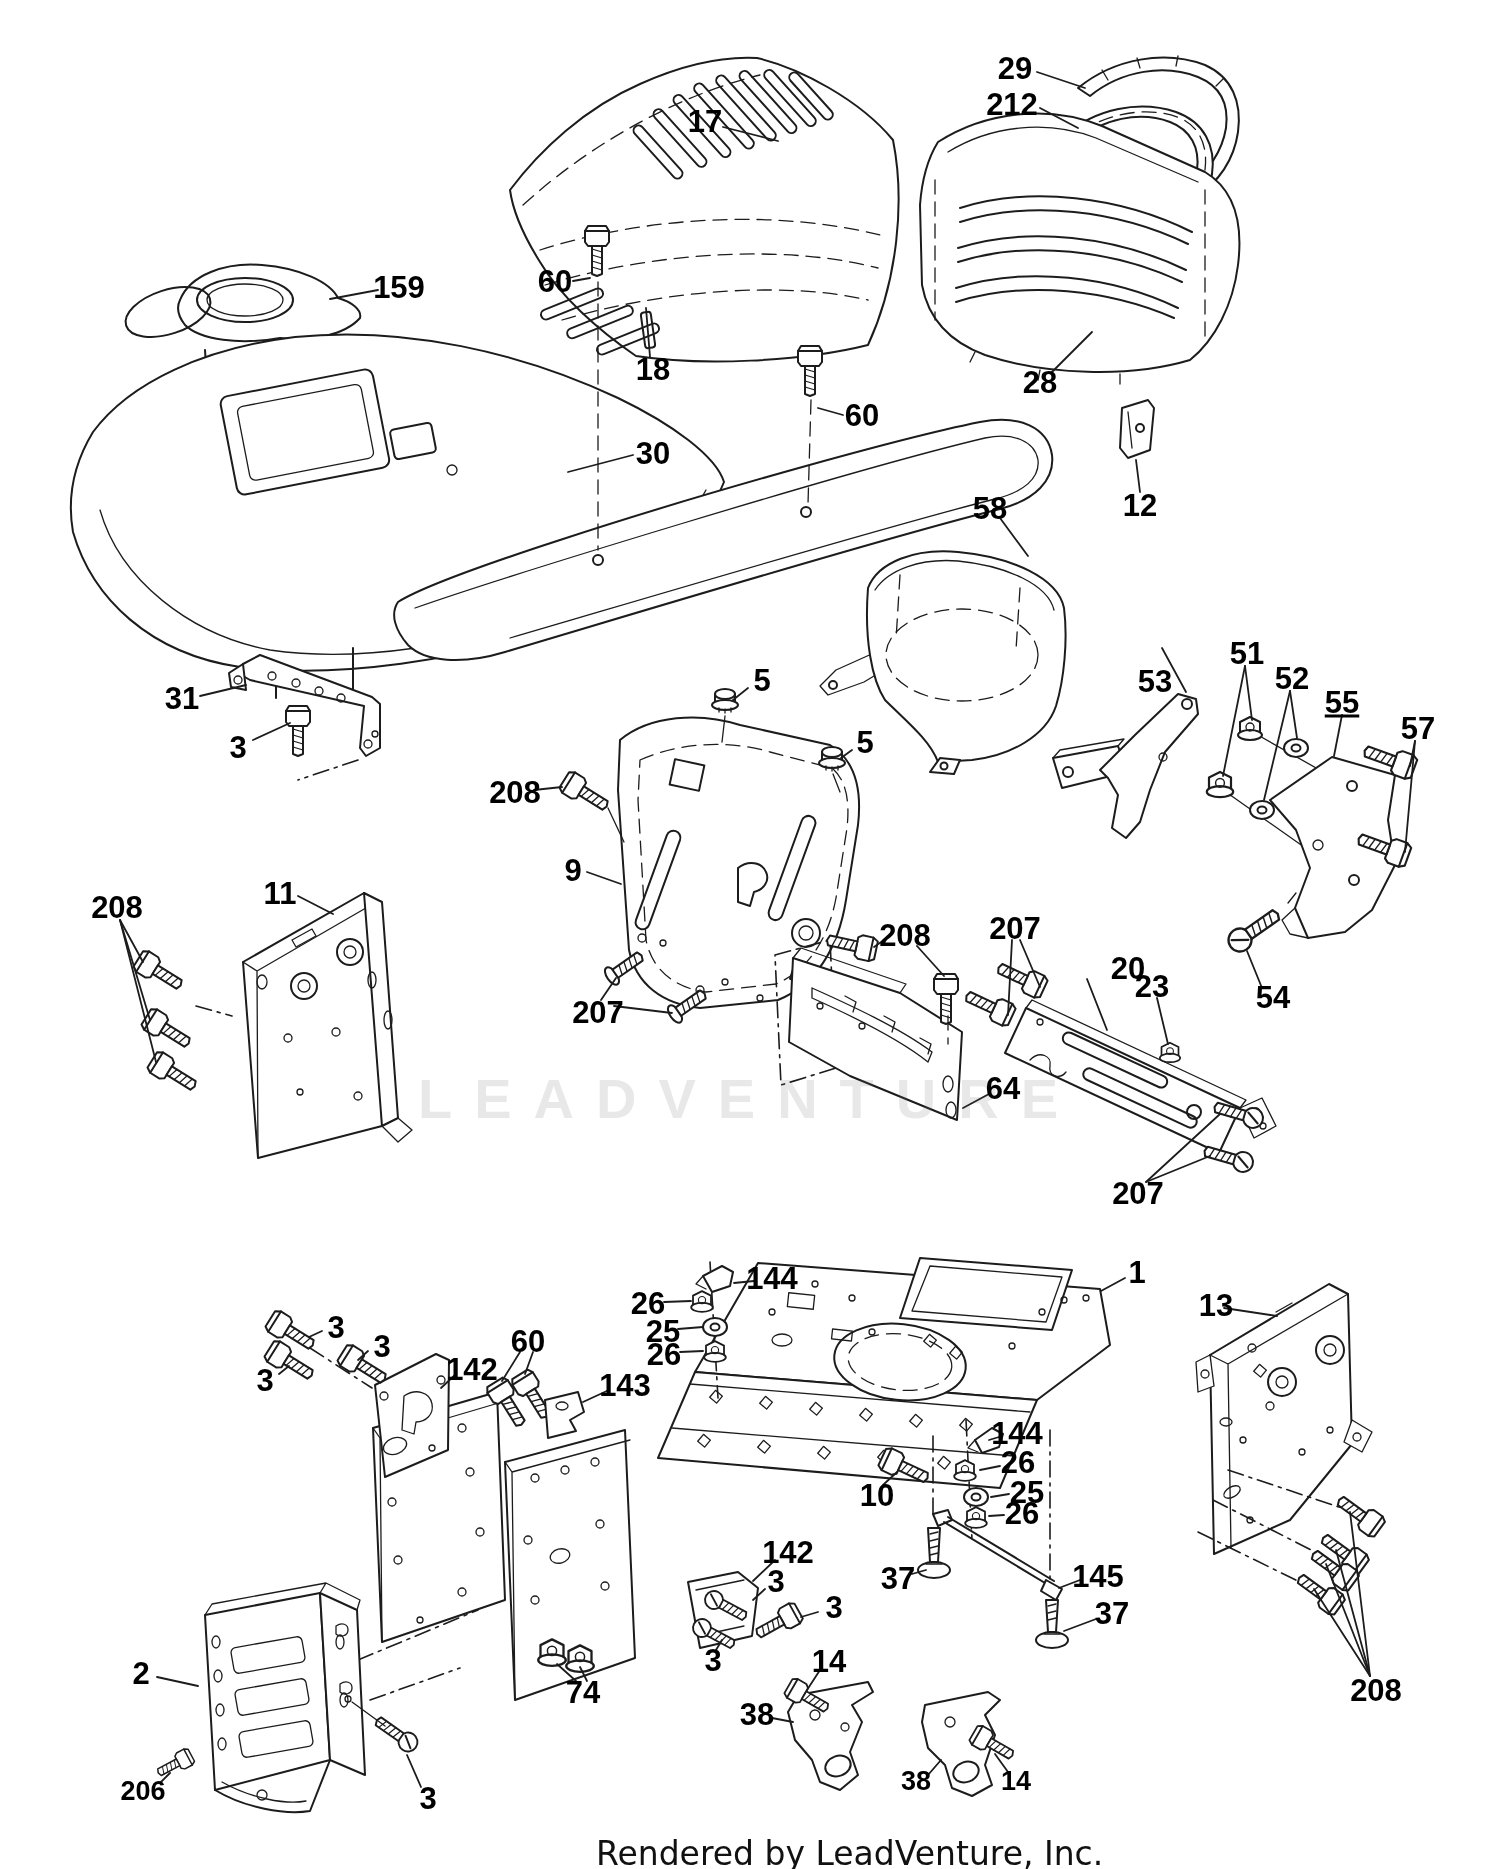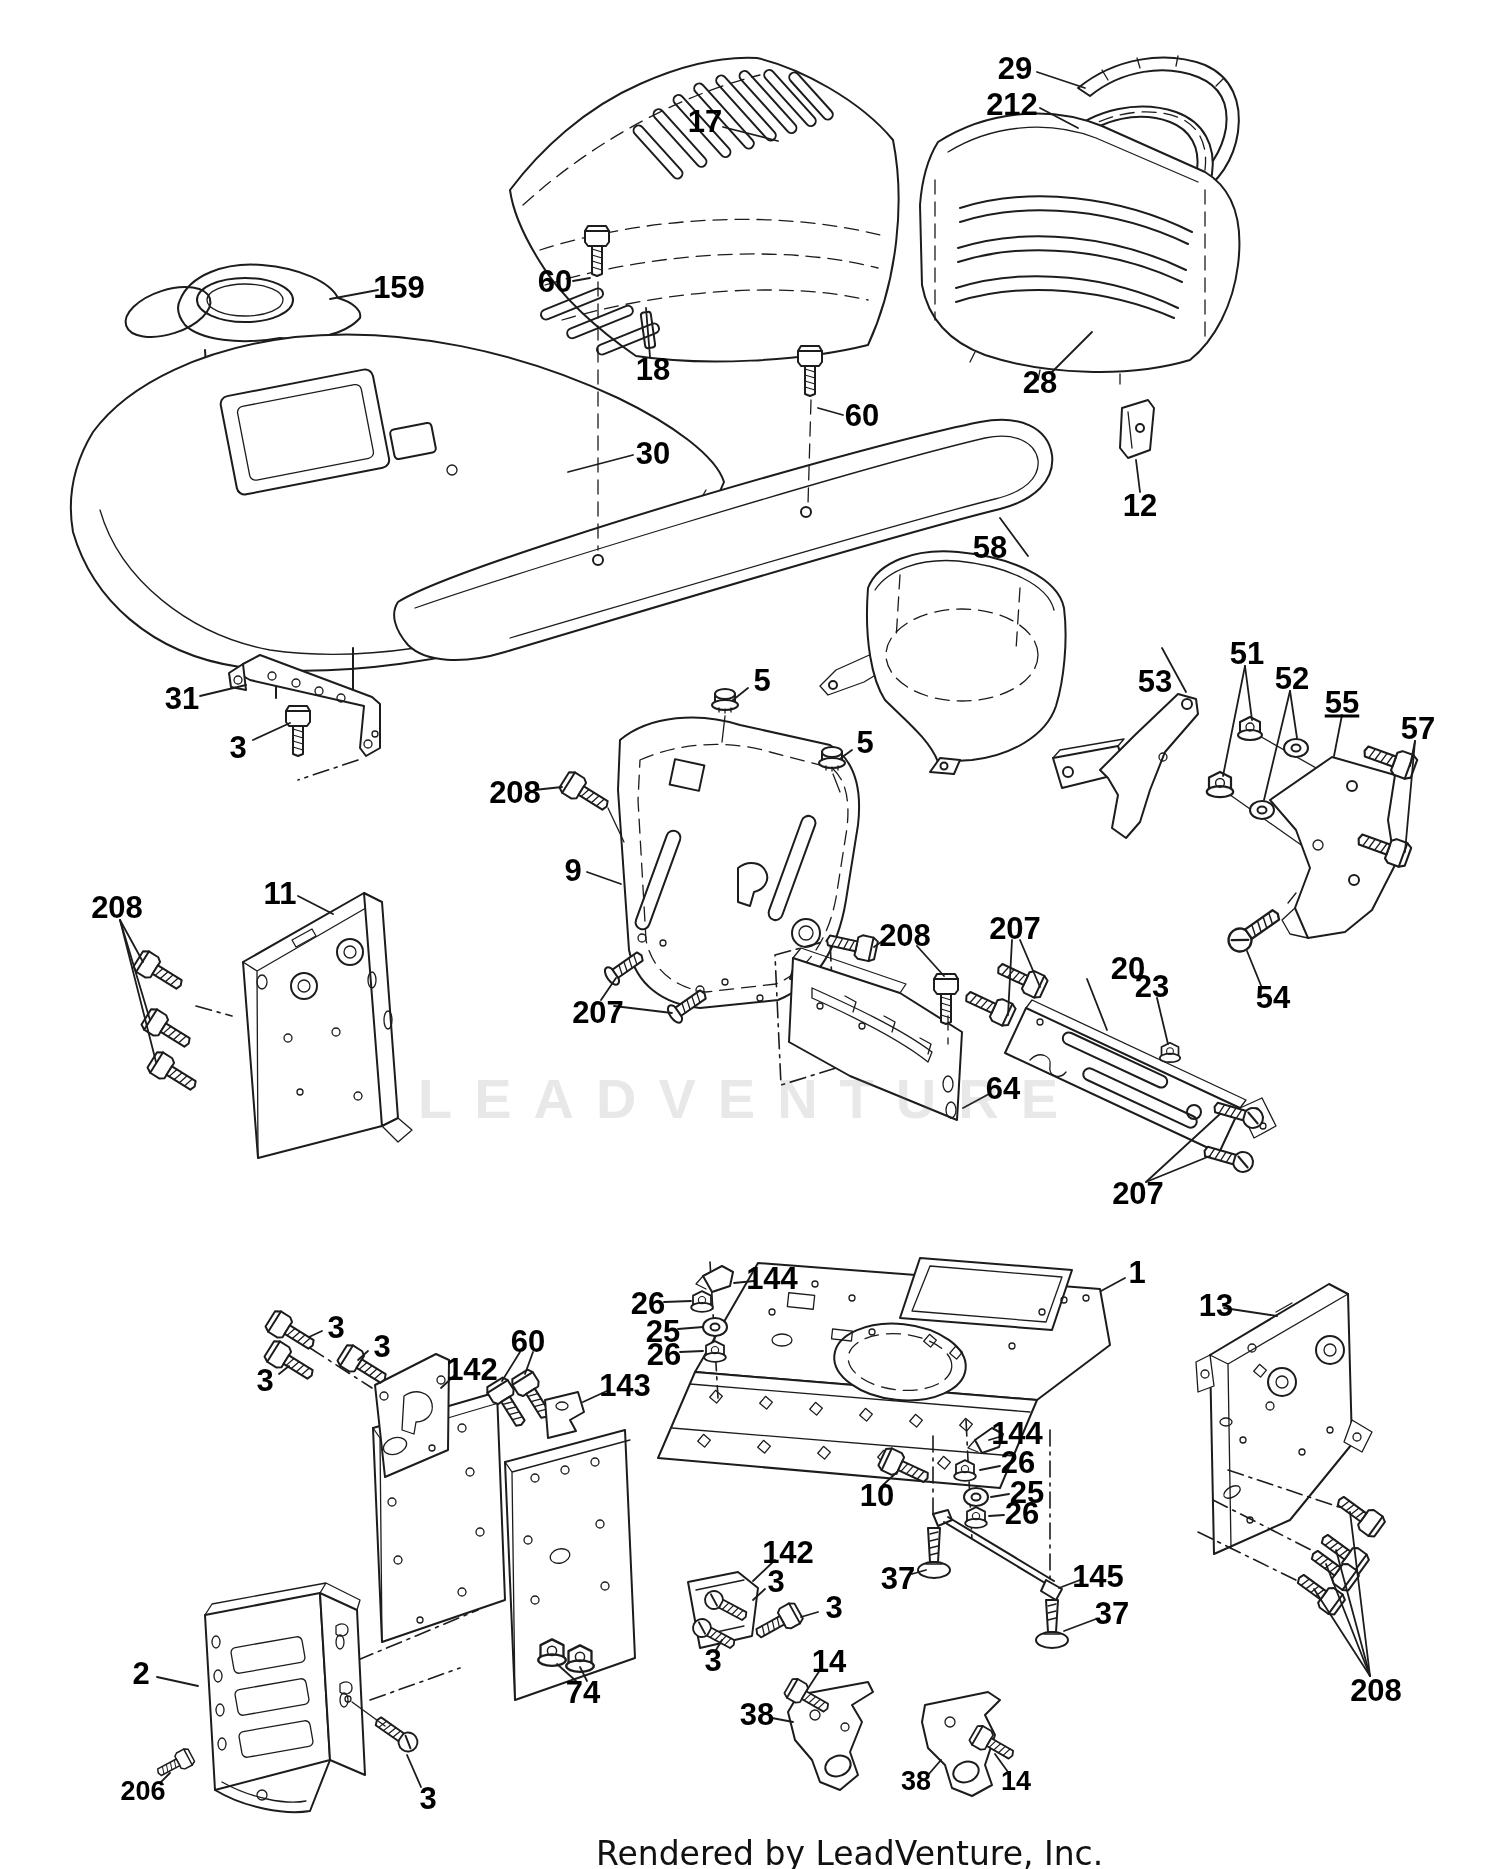--- a/index.html
+++ b/index.html
@@ -638,21 +638,21 @@
       <div class="callout" style="left: 705px; top: 121px;">17</div>
       <div class="callout" style="left: 1015px; top: 68px;">29</div>
       <div class="callout" style="left: 1012px; top: 104px;">212</div>
       <div class="callout" style="left: 1040px; top: 382px;">28</div>
       <div class="callout" style="left: 1140px; top: 505px;">12</div>
       <div class="callout" style="left: 555px; top: 281px;">60</div>
       <div class="callout" style="left: 399px; top: 287px;">159</div>
       <div class="callout" style="left: 653px; top: 369px;">18</div>
       <div class="callout" style="left: 862px; top: 415px;">60</div>
       <div class="callout" style="left: 653px; top: 453px;">30</div>
-      <div class="callout" style="left: 990px; top: 508px; margin-top: 39px;">58</div>
+      <div class="callout" style="left: 990px; top: 508px;">58</div>
       <div class="callout" style="left: 182px; top: 698px;">31</div>
       <div class="callout" style="left: 238px; top: 747px;">3</div>
       <div class="callout" style="left: 762px; top: 680px;">5</div>
       <div class="callout" style="left: 865px; top: 742px;">5</div>
       <div class="callout" style="left: 1155px; top: 635px; margin-top: 46px;">53</div>
       <div class="callout" style="left: 1247px; top: 653px;">51</div>
       <div class="callout" style="left: 1292px; top: 678px;">52</div>
       <div class="callout" style="left: 1342px; top: 702px; text-decoration: underline;">55</div>
       <div class="callout" style="left: 1418px; top: 728px;">57</div>
       <div class="callout" style="left: 515px; top: 792px;">208</div>

